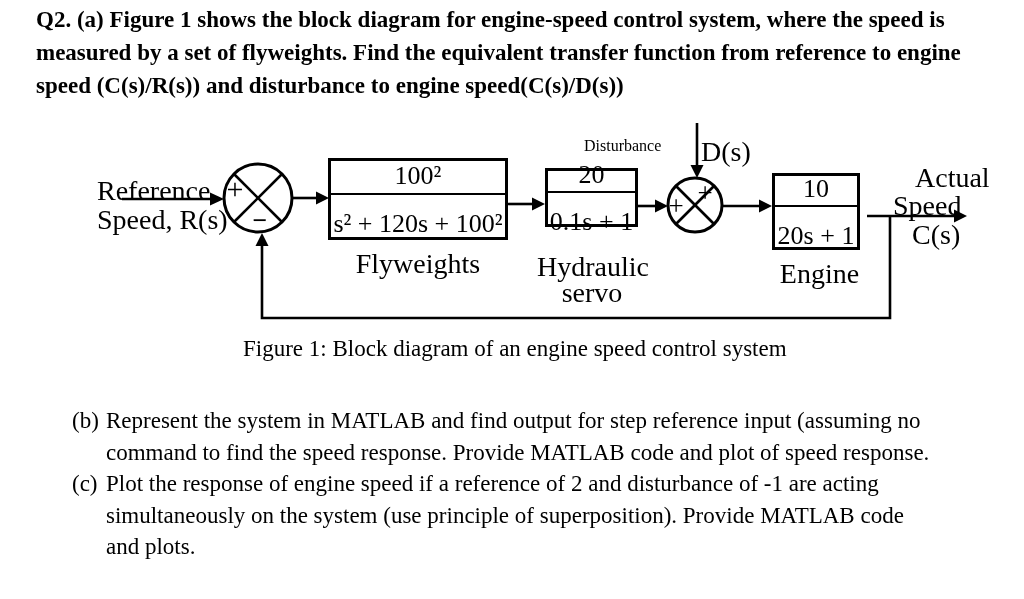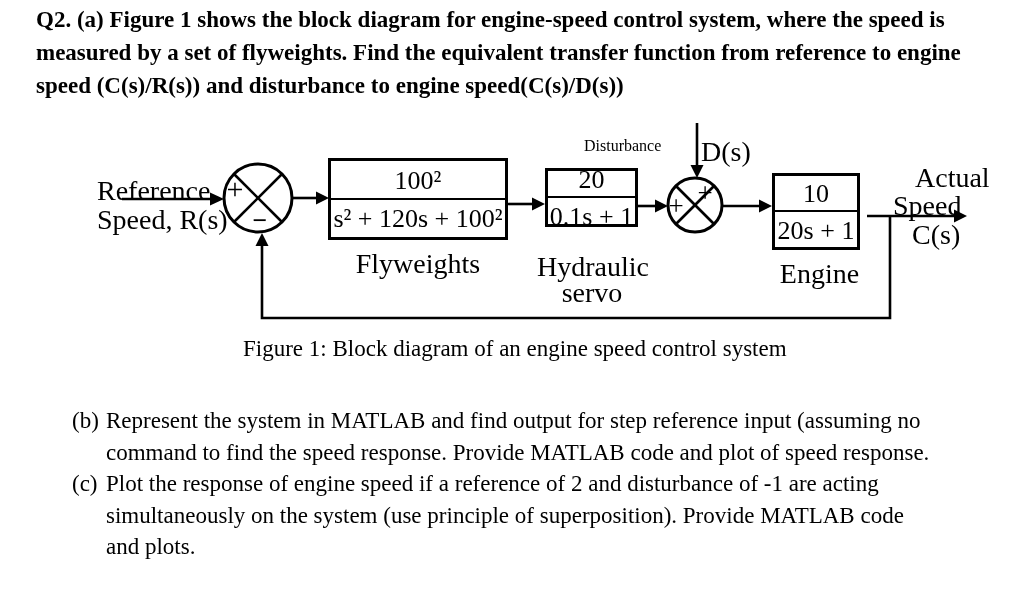--- a/index.html
+++ b/index.html
@@ -14,21 +14,21 @@
   
   .wires{left:0;top:0;width:1024px;height:599px;pointer-events:none;}
   
   .block{
     position:absolute;border:3px solid #000;box-sizing:border-box;
     display:flex;align-items:center;justify-content:center;
     font-size:26px;background:#fff;
   }
   .frac{display:inline-block;text-align:center;line-height:1.12;}
   .frac .num{border-bottom:2px solid #000;padding:1px 6px 2px;}
-  .frac .den{padding-top:4px;padding-left:4px;padding-right:4px;white-space:nowrap;}
+  .frac .den{padding-top:14px;padding-left:4px;padding-right:4px;white-space:nowrap;}
   
   .dlabel{position:absolute;font-size:28px;line-height:1.15;white-space:nowrap;}
   .center{text-align:center;}
   
   .sign{position:absolute;line-height:1;transform:translate(-50%,-50%);font-size:27px;}
   .sign.big{font-size:30px;}
   .sign.minus{font-size:26px;font-weight:bold;}
   
   .caption{left:243px;top:336px;font-size:23px;white-space:nowrap;}
   

